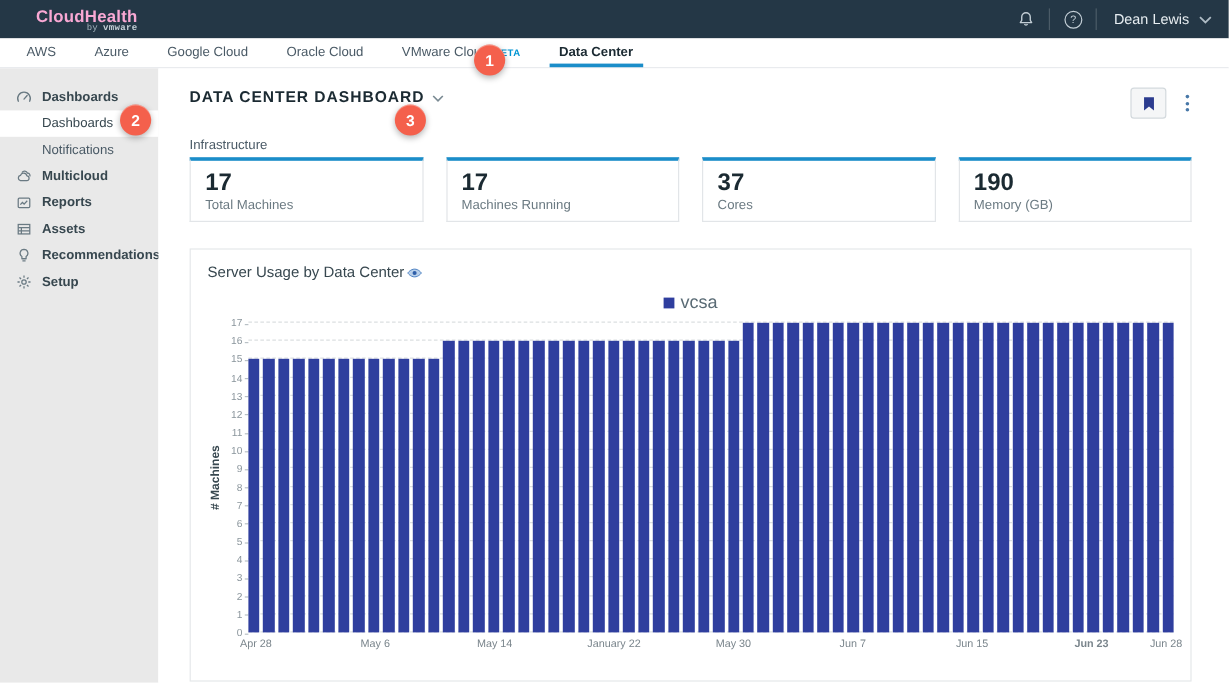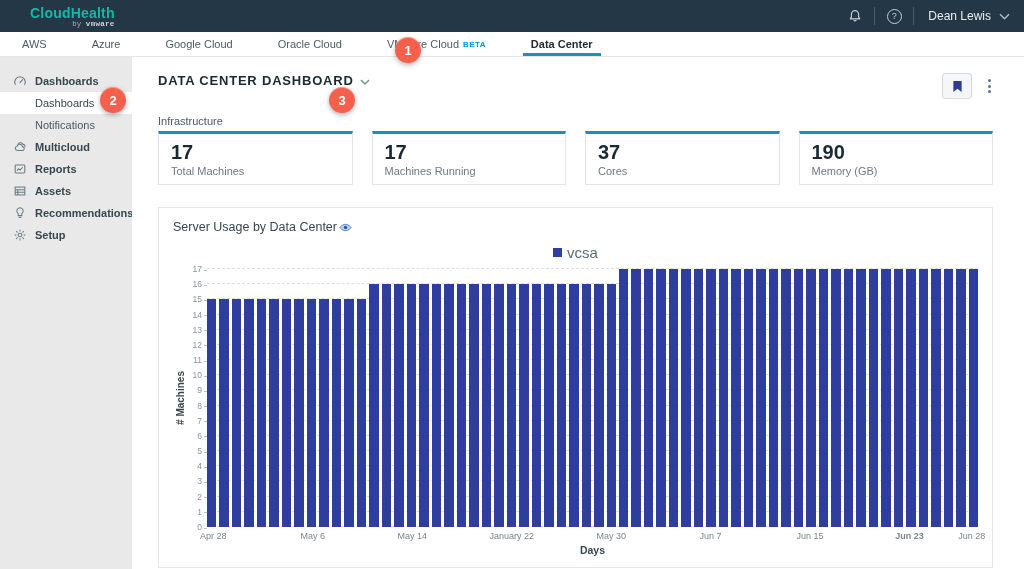--- a/index.html
+++ b/index.html
@@ -4,36 +4,36 @@
 <style>
   * { margin:0; padding:0; box-sizing:border-box; }
   html,body { width:1024px; height:569px; overflow:hidden; background:#fff;
     font-family:"Liberation Sans", sans-serif; }
   .page { position:relative; width:1024px; height:569px; overflow:hidden; }
 
   
   .topbar { height:32px; background:#243746; display:flex; align-items:center;
     justify-content:space-between; padding:0 14px 0 30px; }
   .logo { display:flex; flex-direction:column; line-height:1; padding-top:2px; }
-  .logo-title { color:#14b8a6; font-size:14px; font-weight:bold; letter-spacing:.2px; }
+  .logo-title { color:#f9a8d4; font-size:14px; font-weight:bold; letter-spacing:.2px; }
   .logo-sub { color:#9fb0ba; font-size:7.5px; text-align:right; margin-top:1px;font-family:Liberation Mono, monospace; }
   .logo-sub b { color:#c7d2d9; font-weight:bold; letter-spacing:.3px; }
   .topbar-right { display:flex; align-items:center; height:100%; color:#c3ced6; }
   .tb-icon-btn { display:flex; align-items:center; justify-content:center;
     width:38px; height:100%; cursor:pointer; color:#c3ced6; }
   .tb-divider { width:1px; height:18px; background:rgba(255,255,255,.18); }
   .help-circle { width:15px; height:15px; border:1.2px solid #c3ced6; border-radius:50%;
     display:flex; align-items:center; justify-content:center; font-size:9px; }
   .help-circle::after { content:"?"; }
   .user-menu { display:flex; align-items:center; gap:8px; margin-left:14px;
     color:#e7edf1; font-size:12px; cursor:pointer; }
 
   
   .tabbar { height:25px; background:#fff; border-bottom:1px solid #e4e7ea;
-    display:flex; align-items:stretch; padding-left:6px;gap:13px; }
+    display:flex; align-items:stretch; padding-left:6px; }
   .tab { position:relative; display:flex; align-items:center; gap:4px; padding:0 16px;
     font-size:11px; color:#4a5a66; cursor:pointer; white-space:nowrap; }
   .tab .beta { color:#0095d3; font-size:8px; font-weight:bold; letter-spacing:.4px; }
   .tab.active { color:#1b2a32; font-weight:bold; }
   .tab.active::after { content:""; position:absolute; left:8px; right:8px; bottom:0;
     height:3px; background:#1b8dc9; }
 
   
   .body { display:flex; height:512px; }
   .sidebar { width:132px; background:#e9e9e9; padding-top:13px; flex:none; }
@@ -399,21 +399,20 @@
             <span class="xt" style="left: 0.806452%;">Apr 28</span>
             <span class="xt" style="left: 13.7097%;">May 6</span>
             <span class="xt" style="left: 26.6129%;">May 14</span>
             <span class="xt" style="left: 39.5161%;">January 22</span>
             <span class="xt" style="left: 52.4194%;">May 30</span>
             <span class="xt" style="left: 65.3226%;">Jun 7</span>
             <span class="xt" style="left: 78.2258%;">Jun 15</span>
             <span class="xt" style="left: 91.129%; font-weight: bold;">Jun 23</span>
             <span class="xt" style="left: 99.1935%;">Jun 28</span>
           </div>
-        <div class="x-axis-label">Days</div>
       </div>
     </main>
   </div>
 
   <div class="anno-badge" id="anno-1">1</div>
   <div class="anno-badge" id="anno-2">2</div>
   <div class="anno-badge" id="anno-3">3</div>
 </div>
 
 </body></html>

